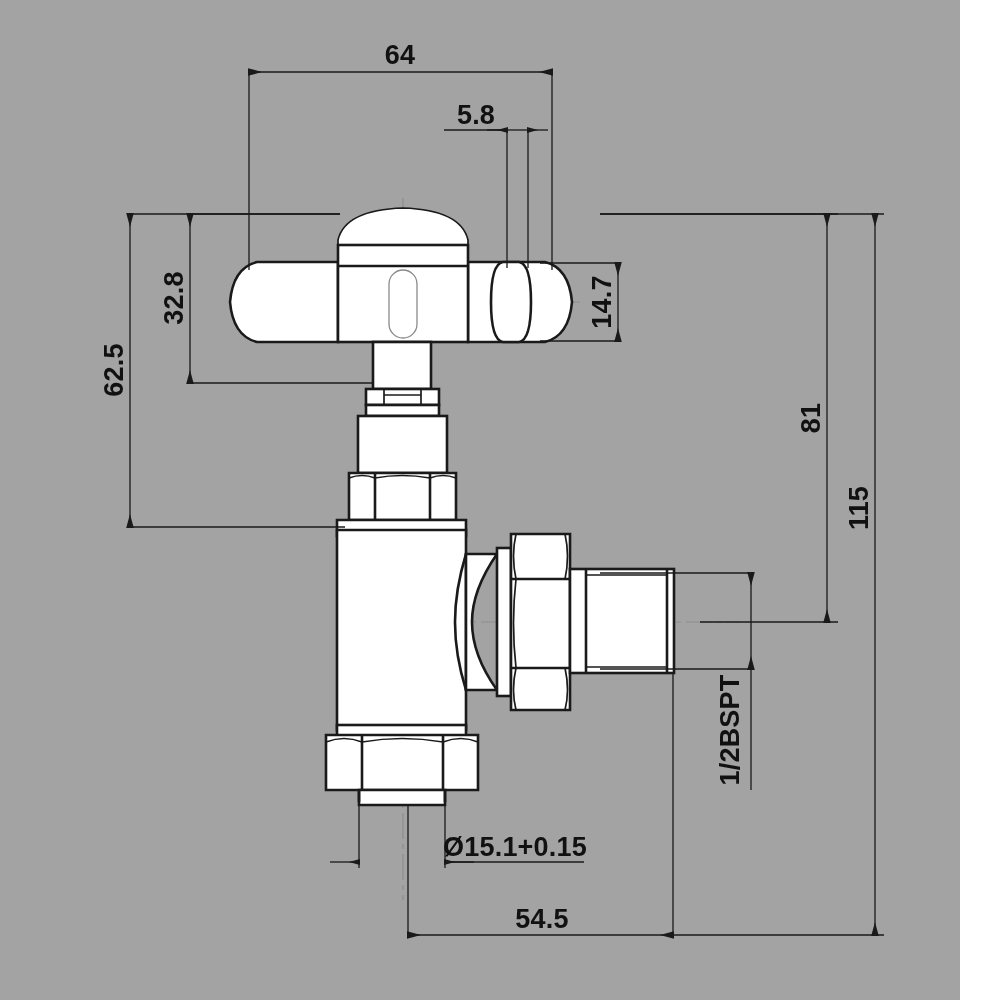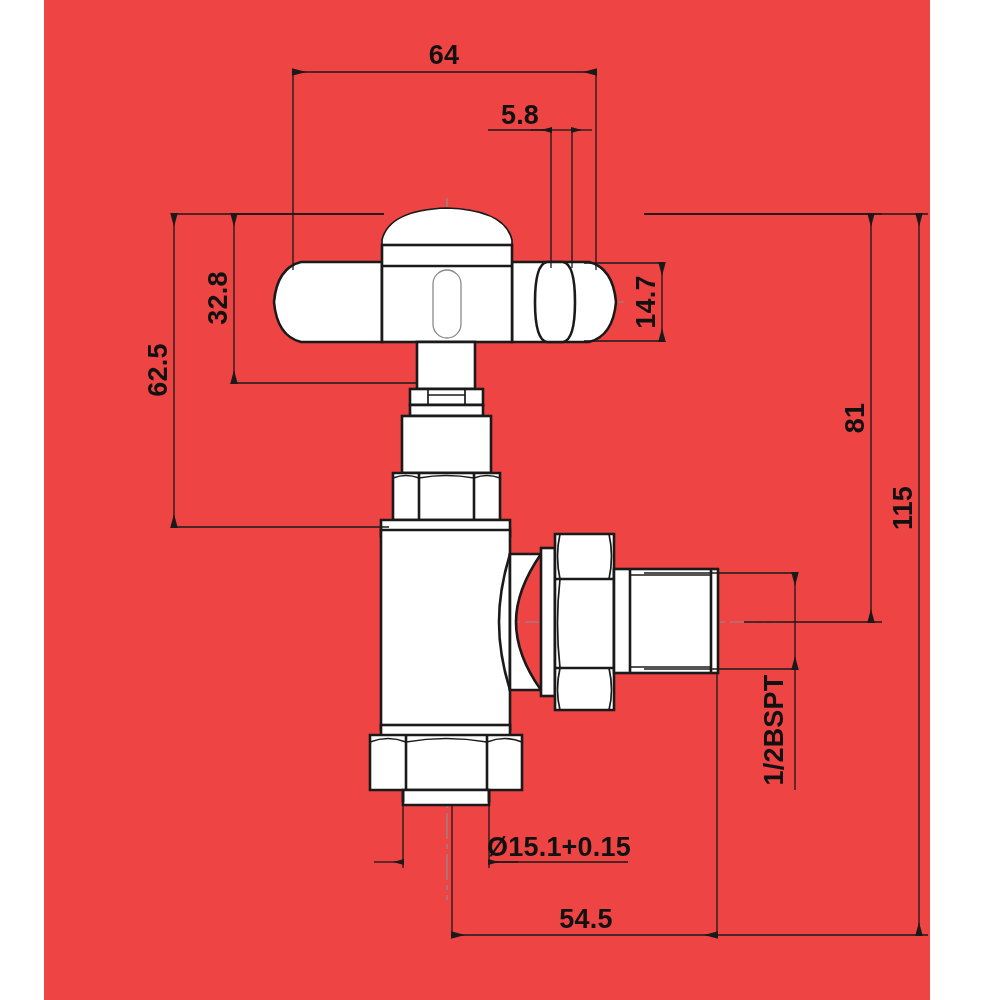--- a/index.html
+++ b/index.html
@@ -8,24 +8,23 @@
     background: #ffffff;
   }
   body {
     width: 1000px;
     height: 1000px;
     font-family: "Liberation Sans", sans-serif;
     overflow: hidden;
   }
   #drawing-root {
     position: relative;
-    width: 886px;
+    width: 960px;
     height: 1000px;
-    background: #ef4444;
-    margin-left: 44px;
+    background: #a3a3a3;
   }
   svg#tech-drawing {
     display: block;
     width: 1000px;
     height: 1000px;
   }
   .obj-line {
     stroke: #1a1a1a;
     stroke-width: 2.6;
     fill: none;

